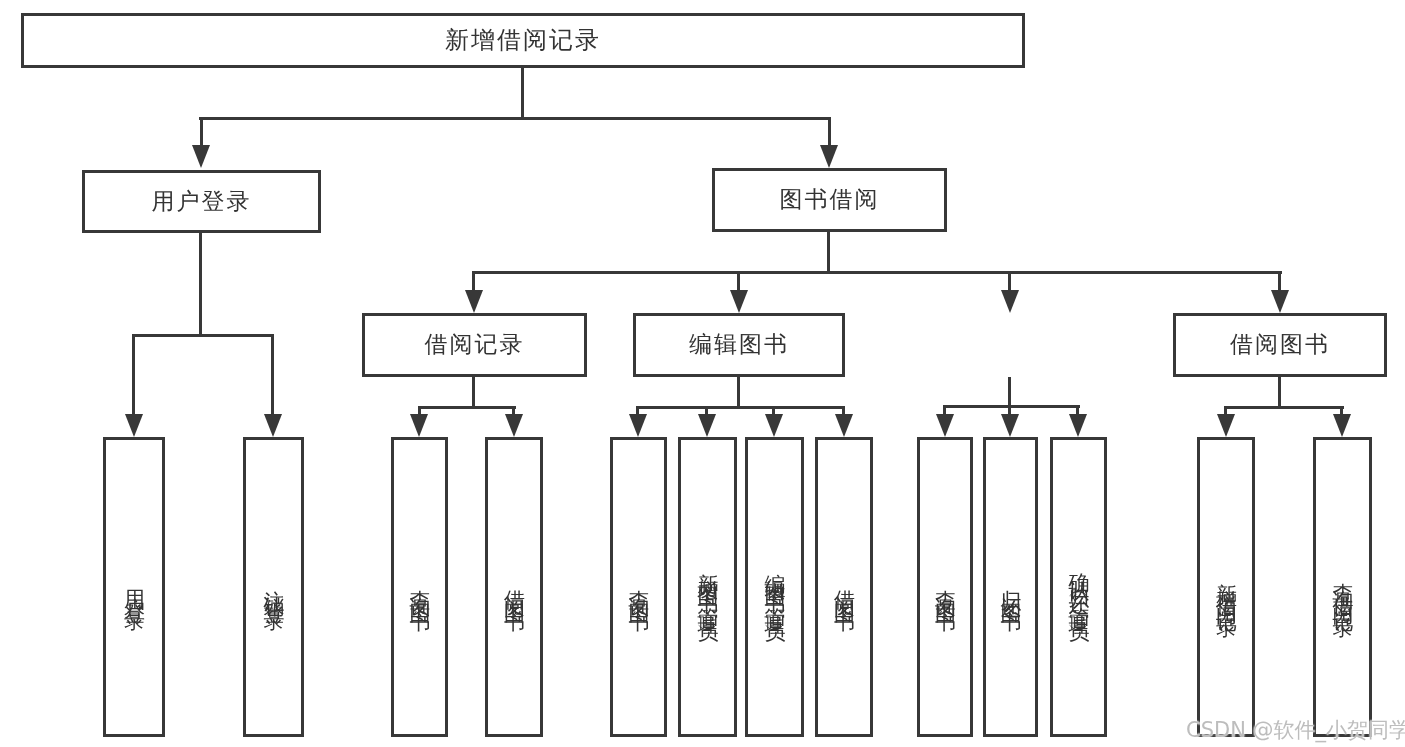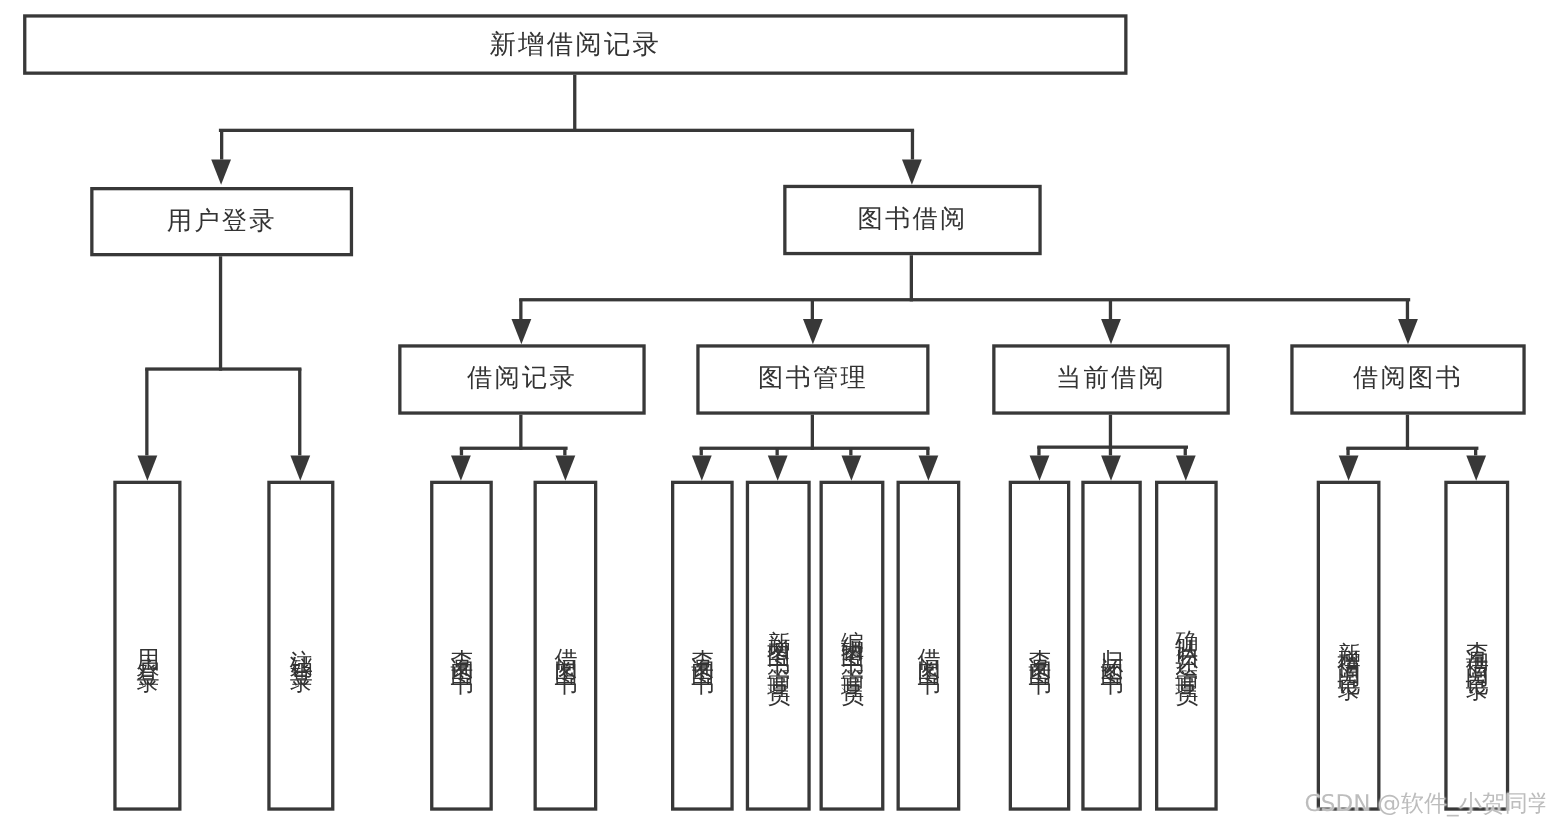--- a/index.html
+++ b/index.html
@@ -52,24 +52,21 @@
   </div>
 
   <div class="box l2-box" style="left:712px;top:168px;width:235px;height:64px">
     <span class="lbl">图书借阅</span>
   </div>
 
   <div class="box l3-box" style="left:362px;top:313px;width:225px;height:64px">
     <span class="lbl">借阅记录</span>
   </div>
   <div class="box l3-box" style="left:633px;top:313px;width:212px;height:64px">
-    <span class="lbl">图书管理</span>
-  </div>
-  <div class="box l3-box" style="left:902px;top:313px;width:216px;height:64px">
-    <span class="lbl">当前借阅</span>
+    <span class="lbl">编辑图书</span>
   </div>
   <div class="box l3-box" style="left:1173px;top:313px;width:214px;height:64px">
     <span class="lbl">借阅图书</span>
   </div>
 
   <div class="box leaf" style="left:103px;top:437px;width:62px;height:300px">
     <span class="lbl">用户登录</span>
   </div>
   <div class="box leaf" style="left:243px;top:437px;width:61px;height:300px">
     <span class="lbl">注销登录</span>

